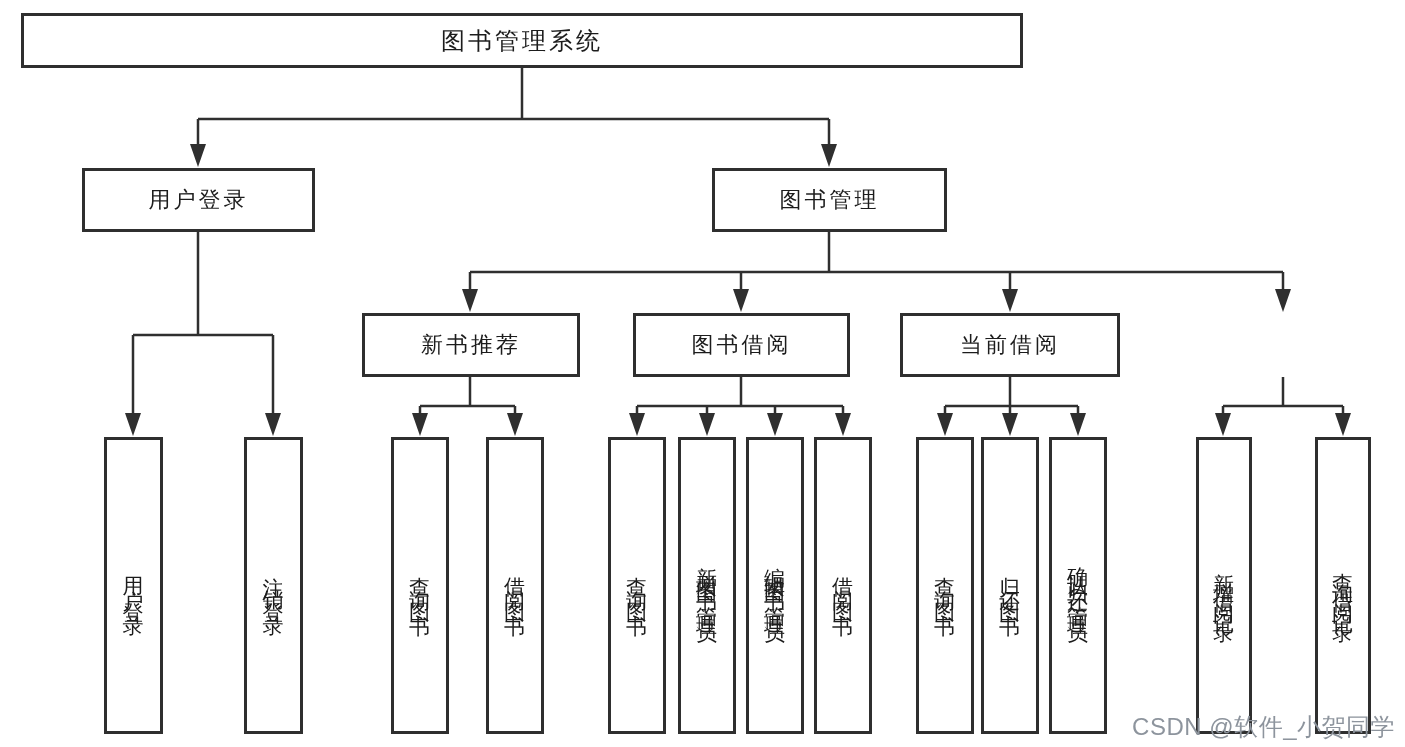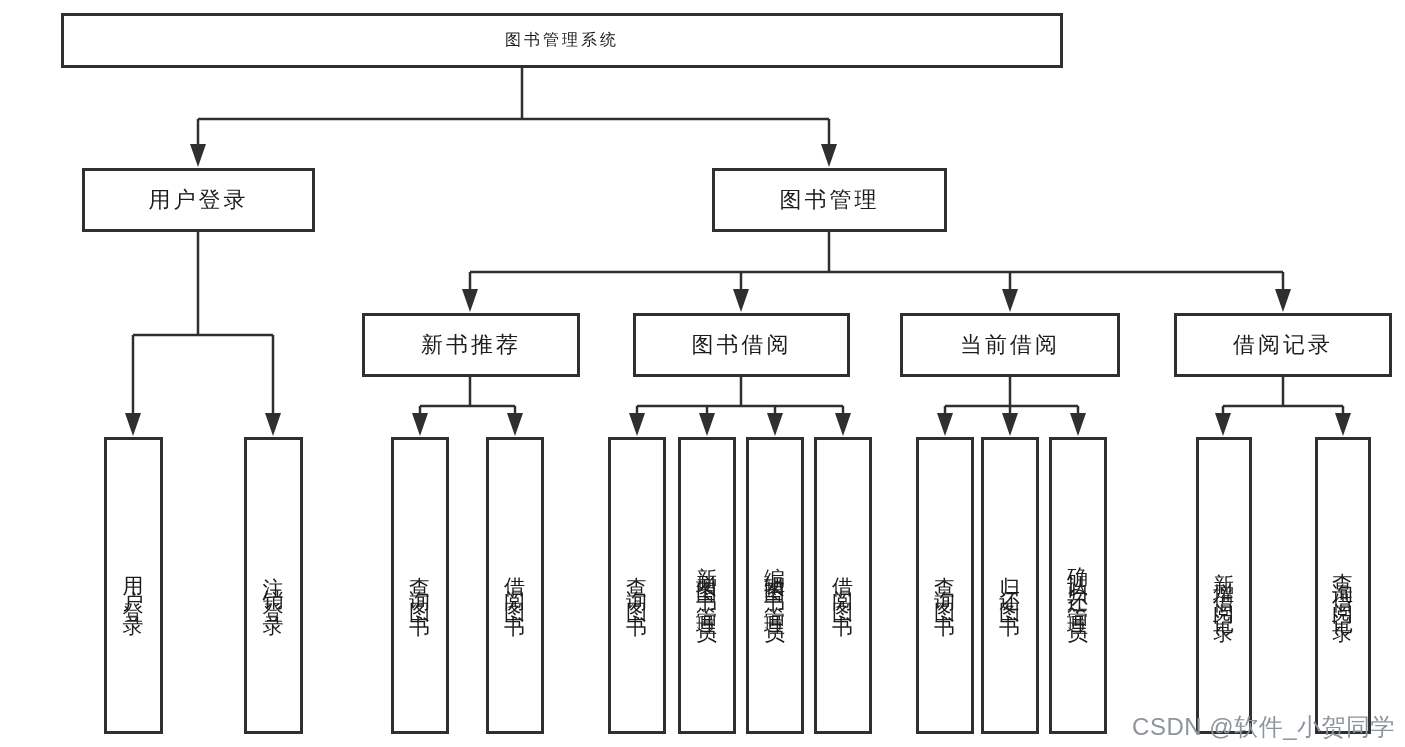--- a/index.html
+++ b/index.html
@@ -14,21 +14,21 @@
   #wires{position:absolute;left:0;top:0;z-index:1;}
   #wires line{stroke:var(--line);stroke-width:2.5;}
   #wires polygon{fill:var(--line);}
   .box{
     position:absolute;z-index:2;box-sizing:border-box;
     border:3px solid var(--line);background:var(--background);
     display:flex;align-items:center;justify-content:center;
     color:var(--text);font-size:22px;letter-spacing:3px;
     white-space:nowrap;
   }
-  .box.root{font-size:16px;margin-left:40px;}
+  .box.root{font-size:24px;}
   .leaf{
     writing-mode:vertical-rl;text-orientation:mixed;
     font-size:21px;letter-spacing:13px;
     line-height:1;
   }
   .leaf.m{letter-spacing:10px;}
   .leaf.l{letter-spacing:8px;}
   #watermark{
     position:absolute;z-index:5;right:10px;bottom:4px;
     color:var(--watermark);font-size:24px;letter-spacing:0.5px;
@@ -102,21 +102,20 @@
   </svg>
 
   <div class="box root" style="left:21px;top:13px;width:1002px;height:55px">图书管理系统</div>
 
   <div class="box" style="left:82px;top:168px;width:233px;height:64px">用户登录</div>
   <div class="box" style="left:362px;top:313px;width:218px;height:64px">新书推荐</div>
 
   <div class="box" style="left:712px;top:168px;width:235px;height:64px">图书管理</div>
   <div class="box" style="left:900px;top:313px;width:220px;height:64px">当前借阅</div>
   <div class="box" style="left:633px;top:313px;width:217px;height:64px">图书借阅</div>
-  <div class="box" style="left:1174px;top:313px;width:218px;height:64px">借阅记录</div>
 
   <div class="box leaf" style="left:104px;top:437px;width:59px;height:297px">用户登录</div>
   <div class="box leaf" style="left:244px;top:437px;width:59px;height:297px">注销登录</div>
 
   <div class="box leaf" style="left:391px;top:437px;width:58px;height:297px">查询图书</div>
   <div class="box leaf" style="left:486px;top:437px;width:58px;height:297px">借阅图书</div>
 
   <div class="box leaf" style="left:608px;top:437px;width:58px;height:297px">查询图书</div>
   <div class="box leaf l" style="left:678px;top:437px;width:58px;height:297px">新增图书（管理员）</div>
   <div class="box leaf l" style="left:746px;top:437px;width:58px;height:297px">编辑图书（管理员）</div>

